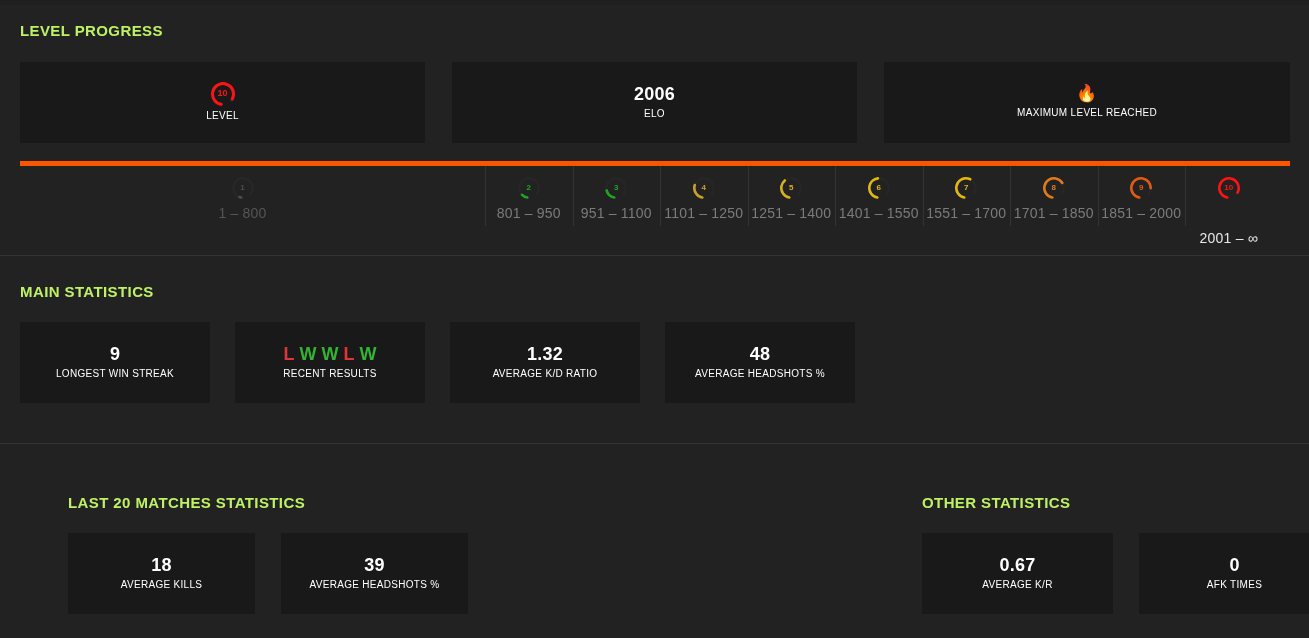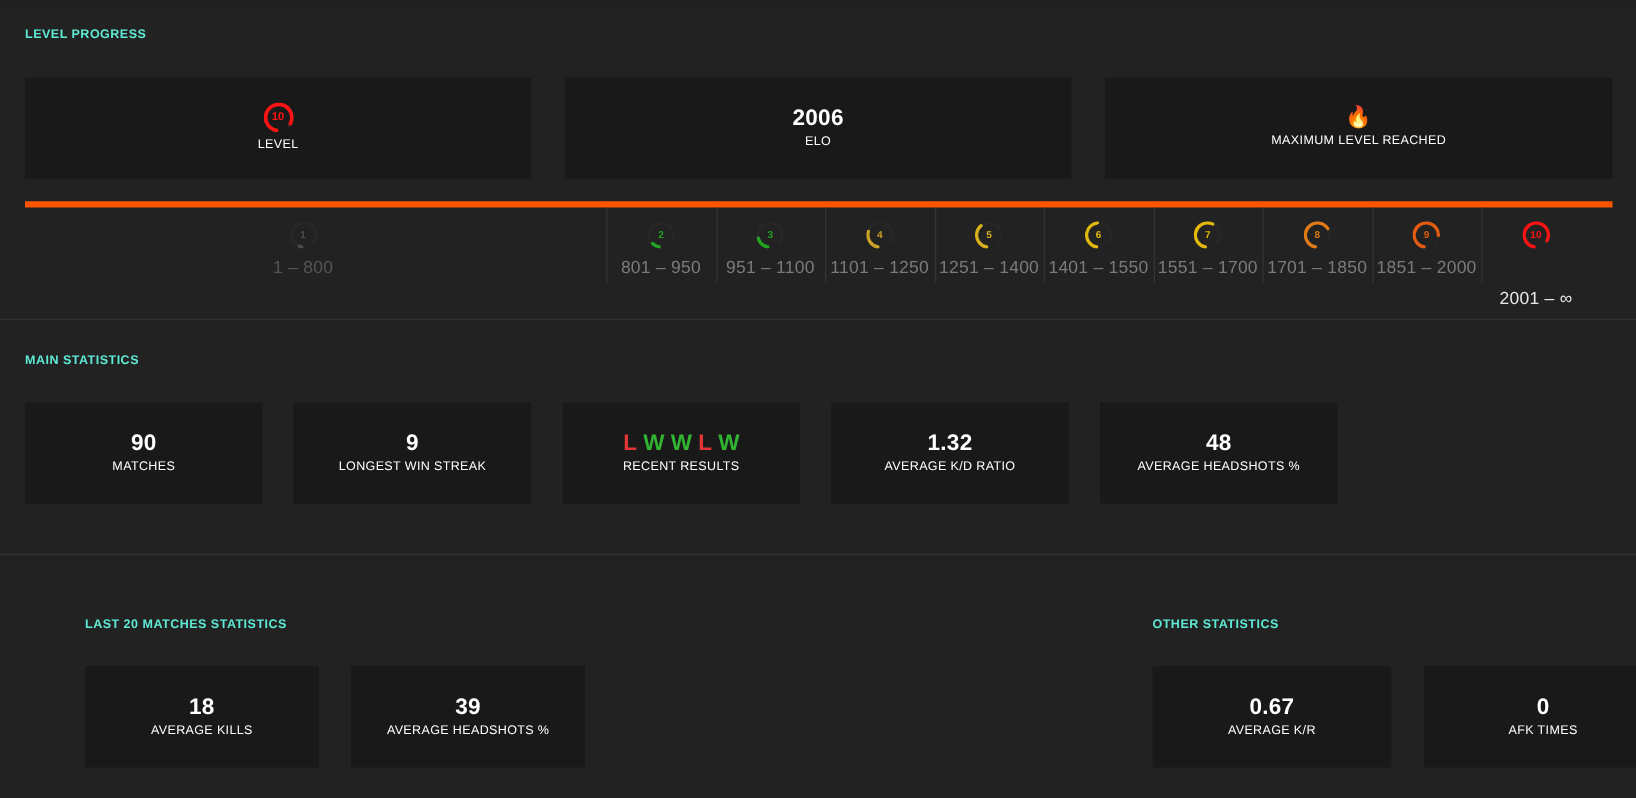--- a/index.html
+++ b/index.html
@@ -12,23 +12,23 @@
     overflow: hidden;
   }
 
   .page { position: relative; width: 1309px; height: 638px; background:#222222; }
 
   .top-strip { position:absolute; top:0; left:0; width:1309px; height:5px; background:#1f1f1f; }
 
   
   .section { position: relative; }
   .section-title {
-    font-size: 10px;
+    font-size: 15px;
     font-weight: bold;
-    color: #5eead4;
+    color: #bef264;
     letter-spacing: 0.4px;
     text-transform: uppercase;
   }
   .divider { width:100%; height:1px; background:#333333; }
 
   
   .card {
     background: #191919;
     display: flex;
     flex-direction: column;
@@ -272,24 +272,20 @@
         </div>
       </div>
   </div>
 
   <div class="divider" style="position:absolute;left:0;top:255px;"></div>
 
   <div class="section" id="main-statistics">
     <div class="section-title">MAIN STATISTICS</div>
     <div class="ms-cards" id="ms-cards">
         <div class="card">
-          <div class="card-value">90</div>
-          <div class="card-label">MATCHES</div>
-        </div>
-        <div class="card">
           <div class="card-value">9</div>
           <div class="card-label">LONGEST WIN STREAK</div>
         </div>
         <div class="card">
           <div class="recent-results">
             <span class="rr-l">L</span>
             <span class="rr-w">W</span>
             <span class="rr-w">W</span>
             <span class="rr-l">L</span>
             <span class="rr-w">W</span>

